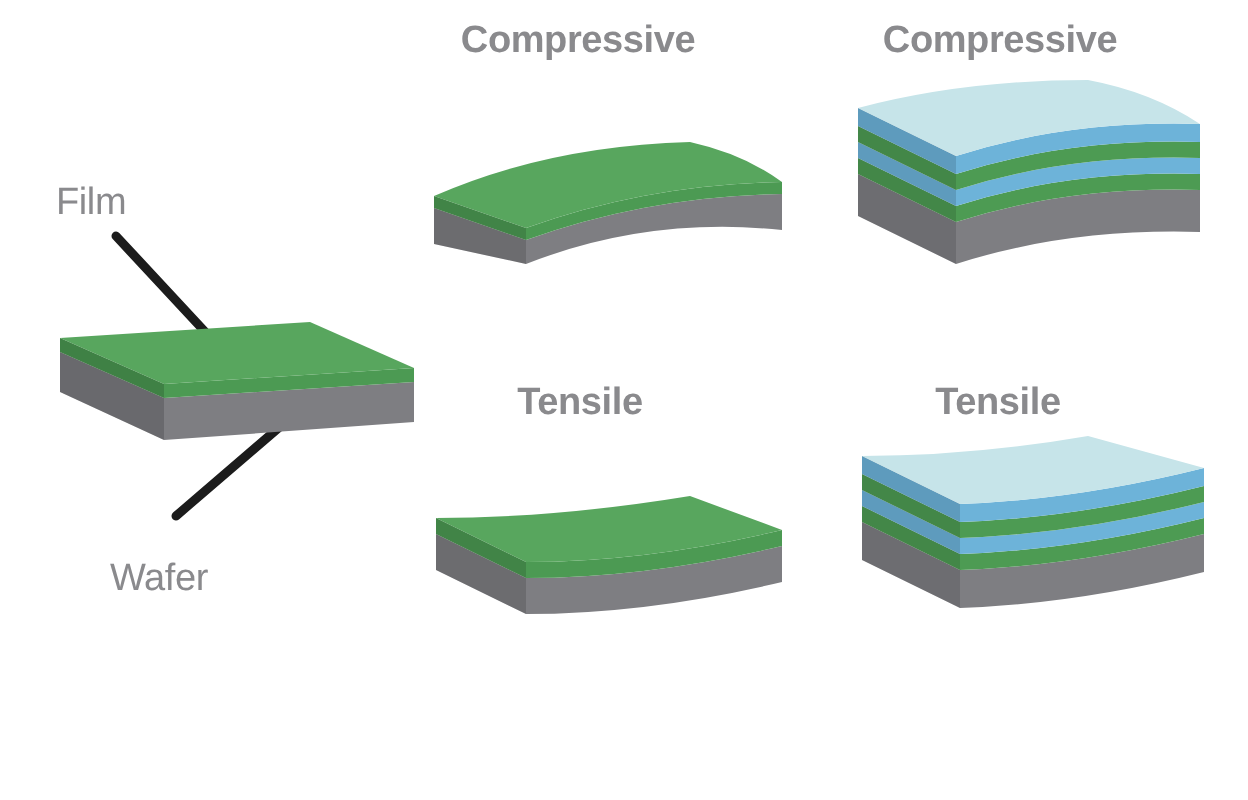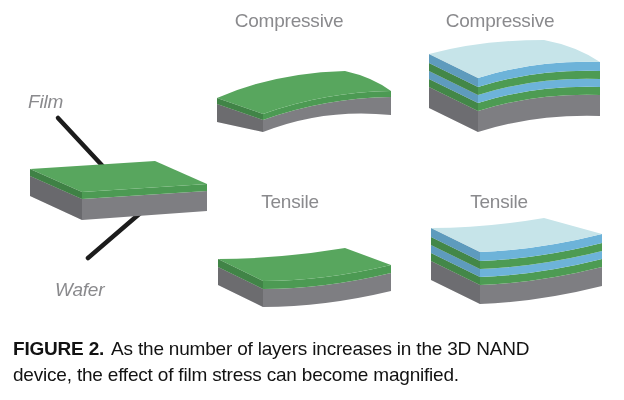--- a/index.html
+++ b/index.html
@@ -3,25 +3,24 @@
 <meta charset="utf-8">
 <style>
   html,body{margin:0;padding:0;background:#fff;}
   .stage{
     position:relative;width:624px;height:400px;overflow:hidden;
     background:#fff;font-family:"Liberation Sans",sans-serif;
   }
   .callout{
     position:absolute;font-size:19px;letter-spacing:-0.2px;line-height:1;
     white-space:nowrap;
-    font-style:italic;
   }
   .panel-label{
     position:absolute;width:182px;text-align:center;font-size:19px;
-    letter-spacing:-0.2px;line-height:1;white-space:nowrap;
+    letter-spacing:-0.2px;line-height:1;white-space:nowrap;font-weight:bold;
   }
   .illus{position:absolute;display:block;}
   .caption{
     position:absolute;left:13px;top:336px;width:578px;
     font-size:19px;line-height:26px;letter-spacing:-0.2px;
   }
   .caption .tag{font-weight:bold;margin-right:7px;}
 </style>
 </head>
 <body>
@@ -83,15 +82,14 @@
   <svg class="illus" style="left:426px;top:214px;" width="182" height="92" viewBox="0 0 182 92">
     <path d="M176,53 Q112,69 54,71 L5,47 L5,66 L54,90 Q112,88 176,72 Z" fill="#7e7e82"></path>
     <path d="M176,45 Q112,61 54,63 L5,39 L5,47 L54,71 Q112,69 176,53 Z" fill="#4d9b53"></path>
     <path d="M176,37 Q112,53 54,55 L5,31 L5,39 L54,63 Q112,61 176,45 Z" fill="#6db3d9"></path>
     <path d="M176,29 Q112,45 54,47 L5,23 L5,31 L54,55 Q112,53 176,37 Z" fill="#4d9b53"></path>
     <path d="M176,20 Q112,36 54,38 L5,14 L5,23 L54,47 Q112,45 176,29 Z" fill="#6db3d9"></path>
     <path d="M5,14 Q60,14 118,4 L176,20 Q112,36 54,38 Z" fill="#c6e4e9"></path>
     <path d="M5,14 L54,38 L54,90 L5,66 Z" fill="rgba(0,0,0,0.13)"></path>
   </svg>
 
-  <p class="caption" style="margin: 0px; color: rgb(18, 18, 18);"><span class="tag">FIGURE 2.</span><span>As the number of layers increases in the 3D NAND device, the effect of film stress can become magnified.</span></p>
 
 </div>
 
 </body></html>

